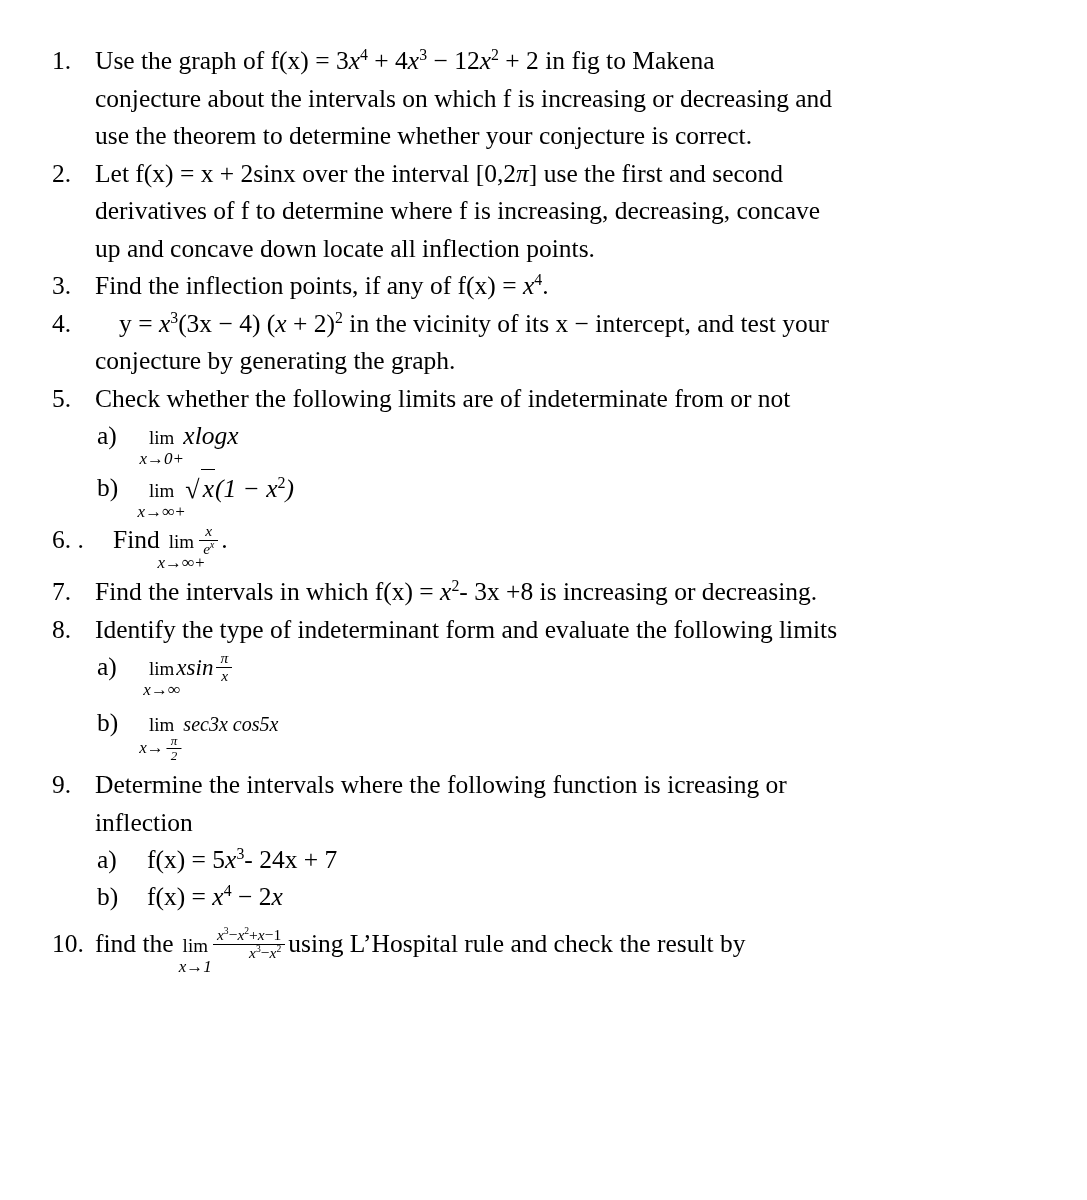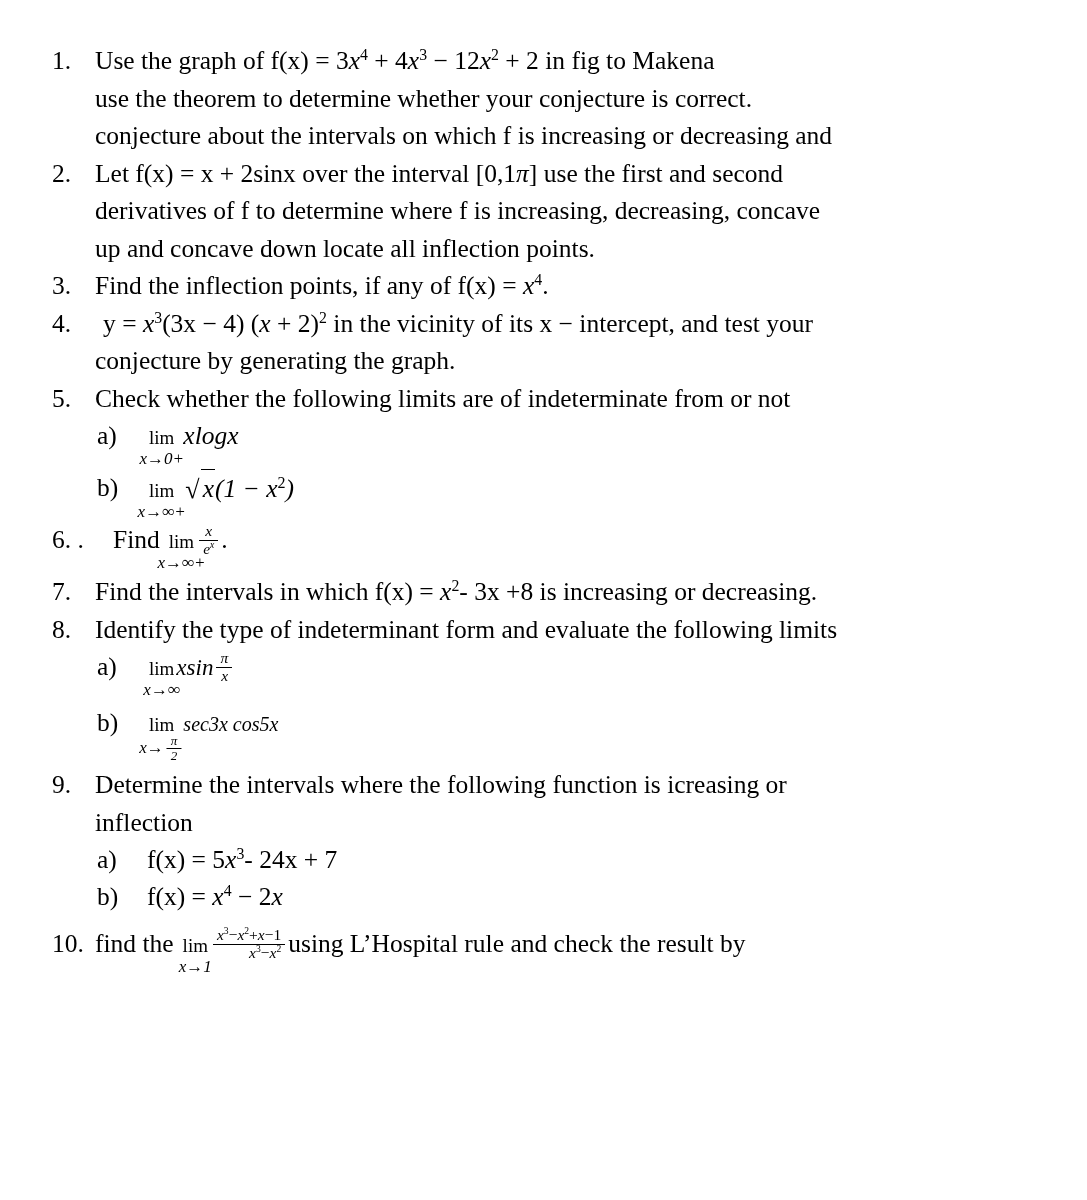--- a/index.html
+++ b/index.html
@@ -50,20 +50,21 @@
   .qnum.wide {
     left: 52px;
     width: 46px;
   }
   .line {
     display: block;
     white-space: nowrap;
   }
   .line.indent1 {
     padding-left: 8px;
+    margin-left: 16px;
   }
   .sublist {
     list-style: none;
     margin: 0;
     padding: 0;
   }
   .subitem {
     position: relative;
     padding-left: 52px;
     line-height: 37px;
@@ -168,28 +169,28 @@
 <body>
 
 <div class="page">
   <ol class="qlist">
 
     <li class="qitem" style="margin-bottom:0px;">
       <span class="qnum">1.</span>
       <span class="line">
         <span>Use the graph of f(x) = 3</span><span class="mi">x</span><sup class="exn">4</sup><span> + 4</span><span class="mi">x</span><sup class="exn">3</sup><span> − 12</span><span class="mi">x</span><sup class="exn">2</sup><span> + 2 in fig to Makena</span>
       </span>
+      <span class="line">conjecture about the intervals on which f is increasing or decreasing and</span>
       <span class="line">use the theorem to determine whether your conjecture is correct.</span>
-      <span class="line">conjecture about the intervals on which f is increasing or decreasing and</span>
     </li>
 
     <li class="qitem">
       <span class="qnum">2.</span>
       <span class="line">
-        <span>Let f(x) = x + 2sinx over the interval [0,1</span><span class="mi">π</span><span>] use the first and second</span>
+        <span>Let f(x) = x + 2sinx over the interval [0,2</span><span class="mi">π</span><span>] use the first and second</span>
       </span>
       <span class="line">derivatives of f to determine where f is increasing, decreasing, concave</span>
       <span class="line">up and concave down locate all inflection points.</span>
     </li>
 
     <li class="qitem">
       <span class="qnum">3.</span>
       <span class="line">
         <span>Find the inflection points, if any of f(x) = </span><span class="mi">x</span><sup class="exn">4</sup><span>.</span>
       </span>

